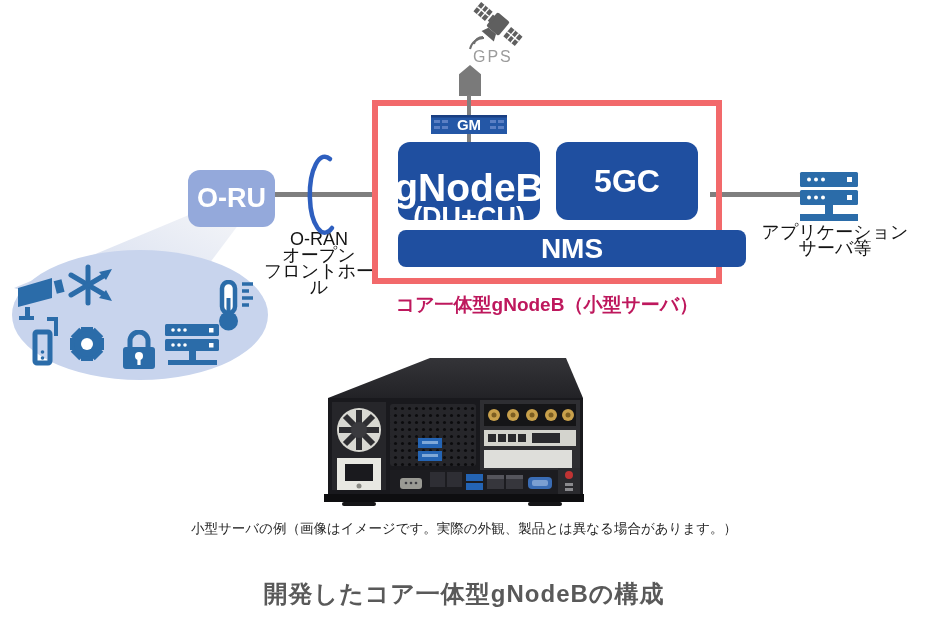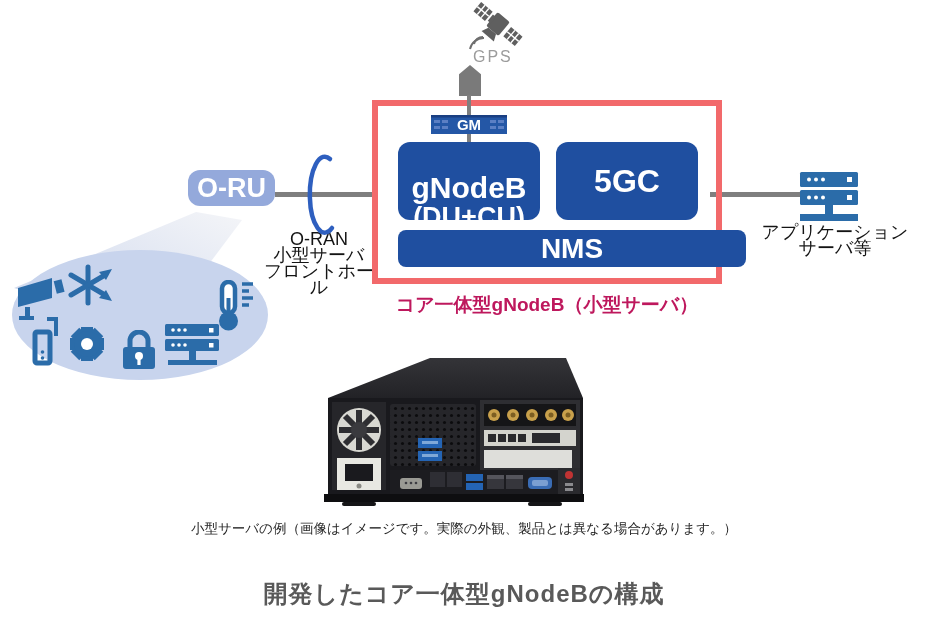--- a/index.html
+++ b/index.html
@@ -16,21 +16,21 @@
   .antenna{width:22px;height:31px;background:#7a7a7a;
            clip-path:polygon(50% 0,100% 30%,100% 100%,0 100%,0 30%);}
 
   
   .red-frame{border:6px solid #f2696b;background:transparent;}
 
   
   .blue-box{background:#1f4fa0;color:#ffffff;border-radius:12px;
             display:flex;flex-direction:column;align-items:center;justify-content:center;
             font-weight:bold;text-align:center;}
-  .gnb-main{font-size:30px;line-height:32px;margin-top:40px;}
+  .gnb-main{font-size:39px;line-height:32px;margin-top:40px;}
   .gnb-sub{font-size:27px;line-height:26px;}
   .fgc{font-size:32px;}
   .nms{font-size:28px;}
 
   
   .gm-box{background:#2457a6;border-radius:0;display:flex;align-items:center;justify-content:center;}
   .gm-text{color:#fff;font-weight:bold;font-size:15px;position:relative;z-index:2;}
 
   
   .oru-box{background:#94a9db;color:#ffffff;border-radius:12px;font-size:27px;font-weight:600;
@@ -190,33 +190,33 @@
   <div class="abs blue-box fgc" style="left:556px;top:142px;width:142px;height:78px;z-index:4;">
     <span>5GC</span>
   </div>
 
   <div class="abs blue-box nms" style="left:398px;top:230px;width:348px;height:37px;border-radius:8px;z-index:4;">
     <span>NMS</span>
   </div>
 
   <div class="abs core-caption" style="left:362px;top:292px;width:370px;">コア一体型gNodeB（小型サーバ）</div>
 
-  <div class="abs oru-box" style="left:188px;top:170px;width:87px;height:36px;z-index:2;">
+  <div class="abs oru-box" style="left:188px;top:170px;width:87px;height:57px;z-index:2;">
     <span>O-RU</span>
   </div>
 
   <div class="abs hline" style="left:275px;top:192px;width:97px;"></div>
 
   <svg class="abs" style="left:300px;top:152px;z-index:3;" width="46" height="86" viewBox="0 0 46 86">
     <path d="M30,7 A15,38 0 1 0 32,76" fill="none" stroke="#2e5fbf" stroke-width="4.5" stroke-linecap="round"></path>
   </svg>
 
   <div class="abs small-jp" style="left:263px;top:231px;width:112px;">
     <div>O-RAN</div>
-    <div>小型サーバ</div>
+    <div>オープン</div>
     <div>フロントホール</div>
   </div>
 
   <div class="abs hline" style="left:710px;top:192px;width:92px;"></div>
 
   <svg class="abs" style="left:798px;top:168px;" width="64" height="56" viewBox="0 0 64 56">
     <g fill="#2b6ca9">
       <rect x="2" y="4" width="58" height="15" rx="1.5"></rect>
       <rect x="2" y="22" width="58" height="15" rx="1.5"></rect>
       <rect x="27" y="37" width="8" height="11"></rect>

